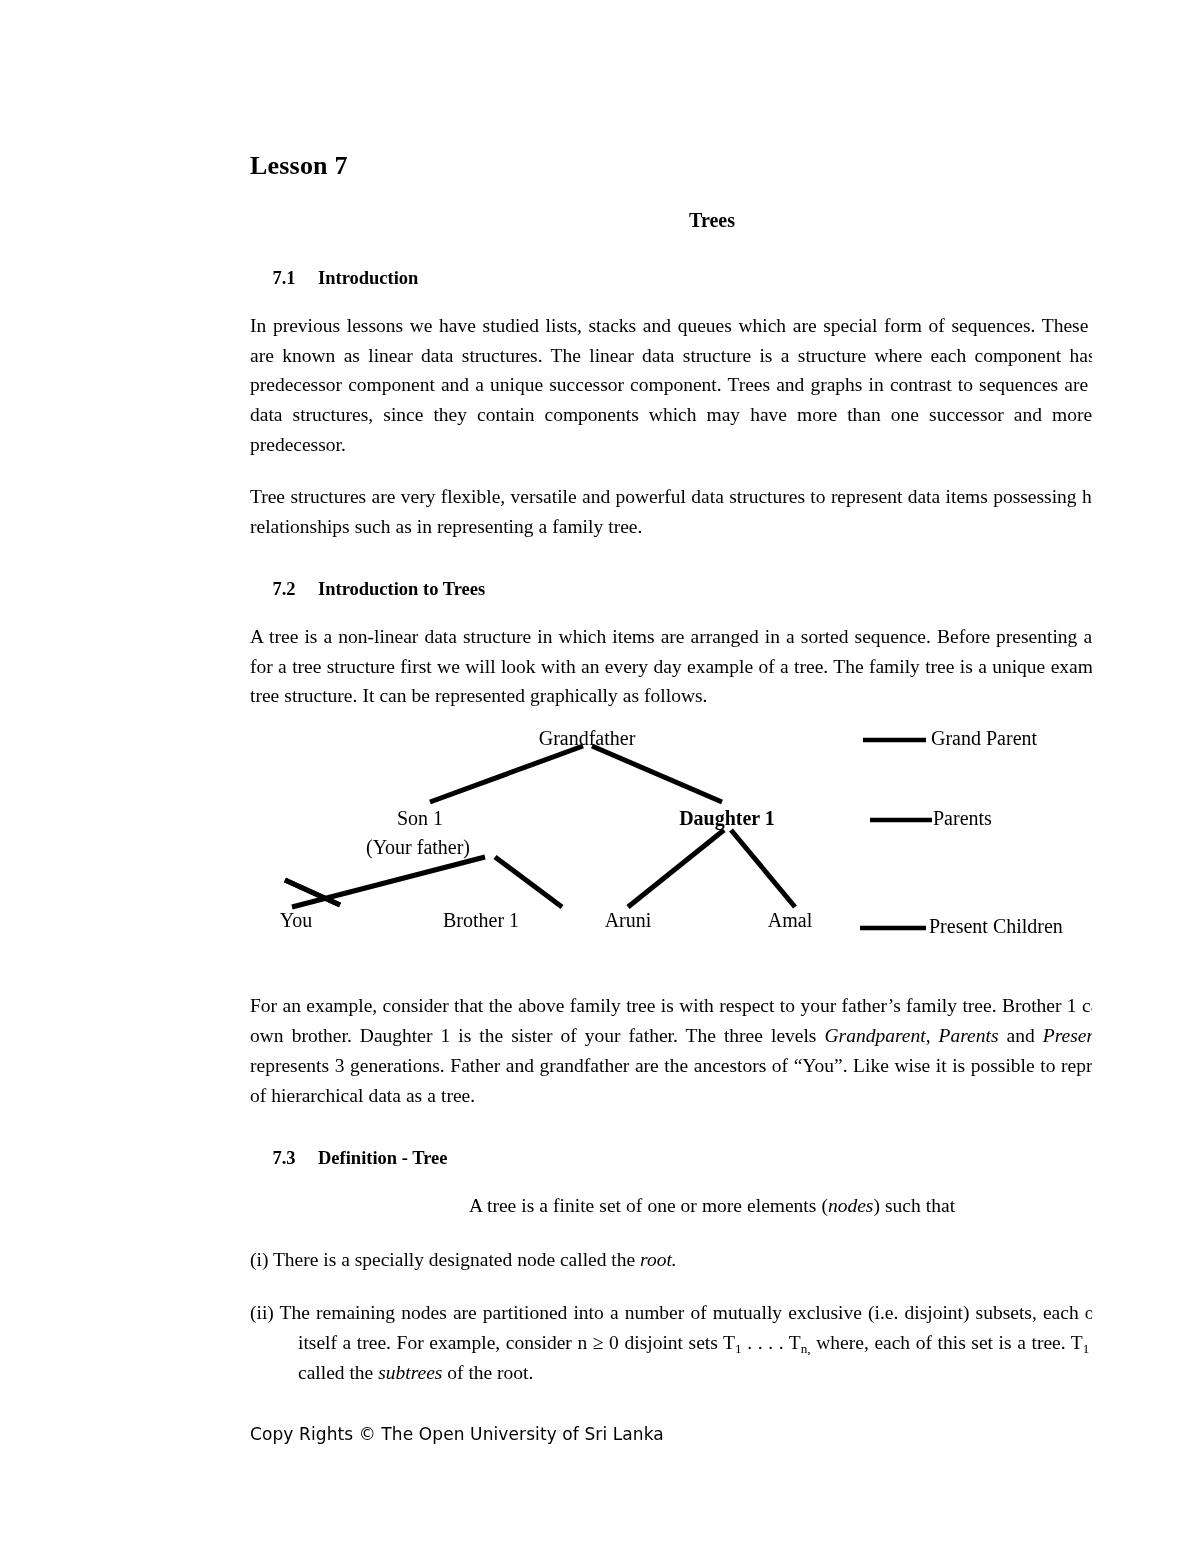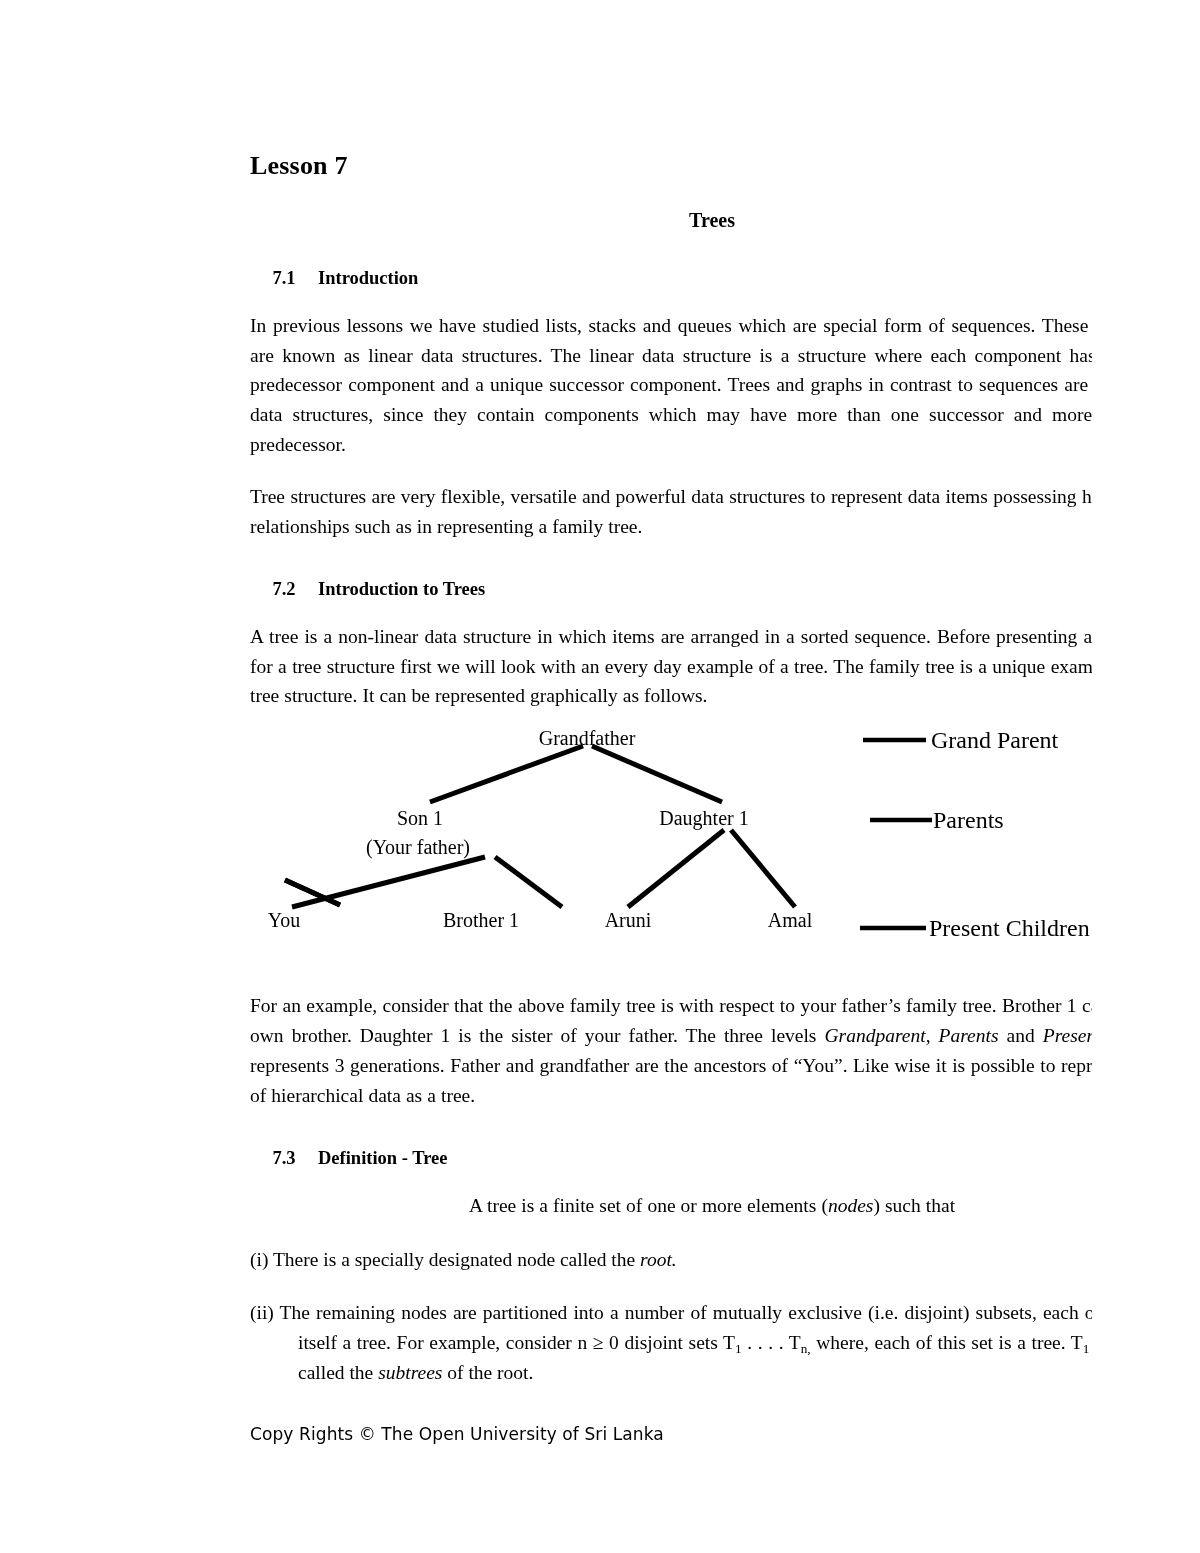--- a/index.html
+++ b/index.html
@@ -108,21 +108,21 @@
   .node-label {
     position: absolute;
     font-size: 20px;
     line-height: 1.12;
     white-space: nowrap;
     transform: translateX(-50%);
     text-align: center;
   }
   .legend-label {
     position: absolute;
-    font-size: 24px;
+    font-size: 20px;
     line-height: 1.12;
     white-space: nowrap;
   }
 
   .fig-caption {
     font-size: 19.5px;
     text-align: center;
     margin: 0;
     padding-top: 6px;
   }
@@ -193,23 +193,23 @@
           <line x1="610" y1="211" x2="676" y2="211"></line>
         </g>
       </svg>
 
       <div class="node-label" style="left:337px; top:10px;text-align:center;">Grandfather</div>
 
       <div class="node-label" style="left:170px; top:90px;">Son 1</div>
 
       <div class="node-label" style="left:168px; top:119px;">(Your father)</div>
 
-      <div class="node-label" style="left:454px; top:90px;">Daughter 1</div>
-
-      <div class="node-label" style="left:34px; top:192px;">You</div>
+      <div class="node-label" style="left:477px; top:90px;font-weight:bold;">Daughter 1</div>
+
+      <div class="node-label" style="left:46px; top:192px;">You</div>
 
       <div class="node-label" style="left:231px; top:192px;">Brother 1</div>
 
       <div class="node-label" style="left:378px; top:192px;">Aruni</div>
 
       <div class="node-label" style="left:540px; top:192px;">Amal</div>
 
       <div class="legend-label" style="left:681px; top:10px;">Grand Parent</div>
 
       <div class="legend-label" style="left:683px; top:90px;">Parents</div>

